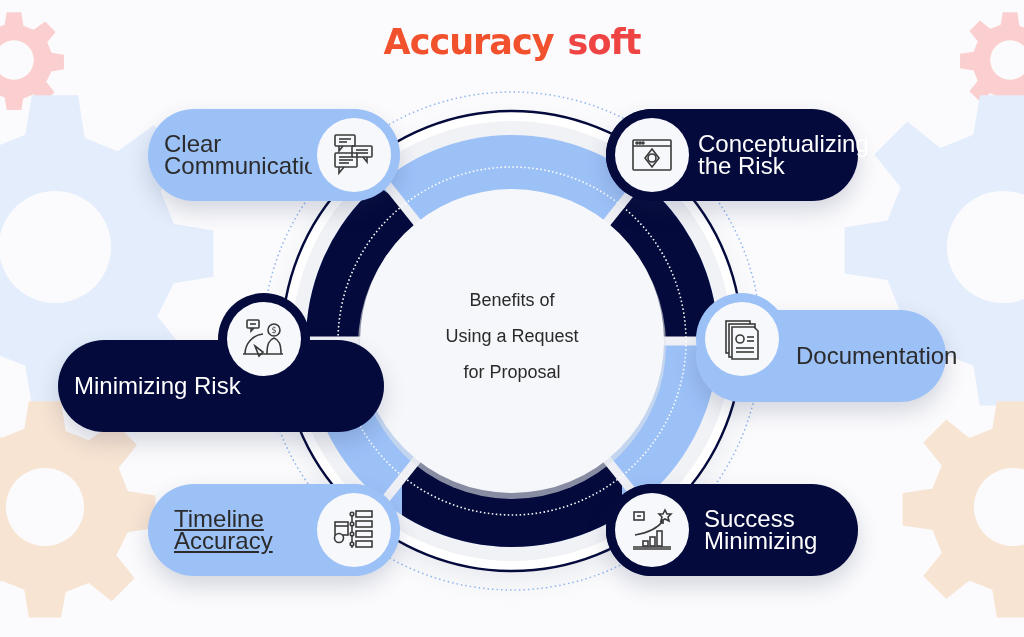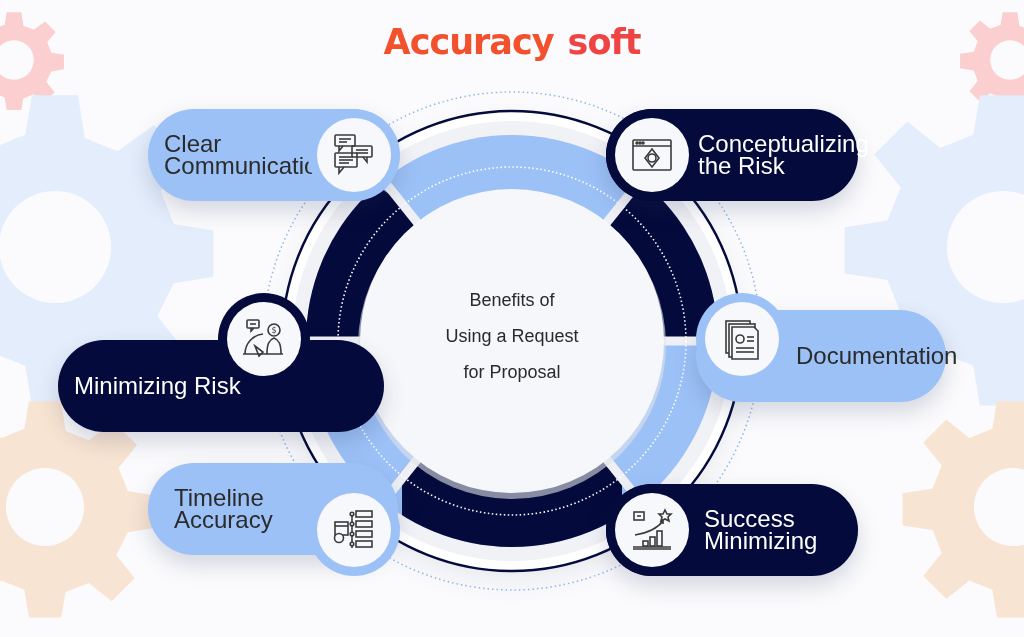--- a/index.html
+++ b/index.html
@@ -165,21 +165,21 @@
       <path d="M12,10 L34,10 L38,14 L38,42 L12,42 Z" fill="#f7f8fb"></path>
       <circle cx="20" cy="22" r="4"></circle>
         <line x1="27" y1="20" x2="34" y2="20"></line>
         <line x1="27" y1="24" x2="34" y2="24"></line>
       <line x1="16" y1="31" x2="34" y2="31"></line>
         <line x1="16" y1="35" x2="34" y2="35"></line>
     </svg>
   </div>
 </div>
 
-<div class="pill light" style="left:148px;top:463px;width:250px;">
+<div class="pill light" style="left:148px;top:484px;width:250px;text-decoration:underline;">
   <span class="txt" style="margin-left:26px;">Timeline
 Accuracy</span>
 </div>
 <div class="iconwrap light" style="left:308px;top:484px;">
   <div class="inner">
     <svg width="44" height="44" viewBox="0 0 44 44" fill="none" stroke="#3a3a3a" stroke-width="1.6">
       <line x1="20" y1="4" x2="20" y2="40"></line>
       <circle cx="20" cy="6" r="1.8" fill="#f7f8fb"></circle>
         <circle cx="20" cy="16" r="1.8" fill="#f7f8fb"></circle>
         <circle cx="20" cy="26" r="1.8" fill="#f7f8fb"></circle>

